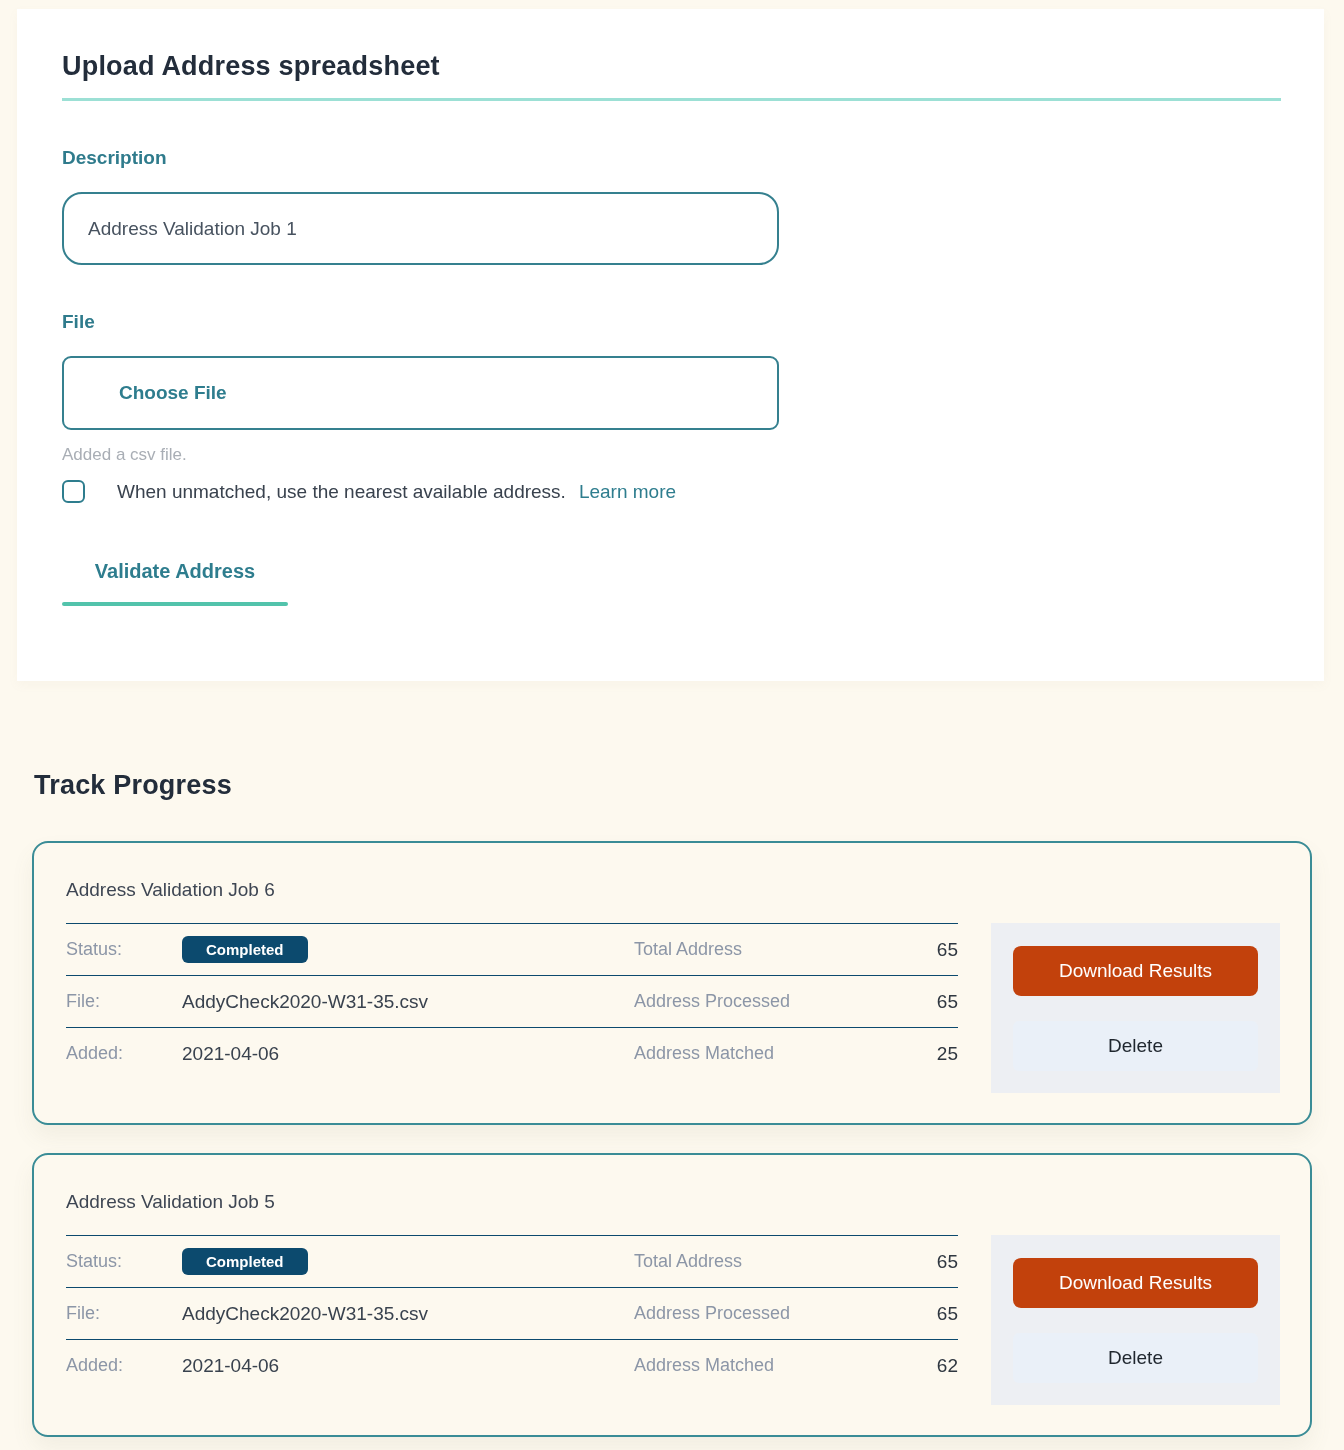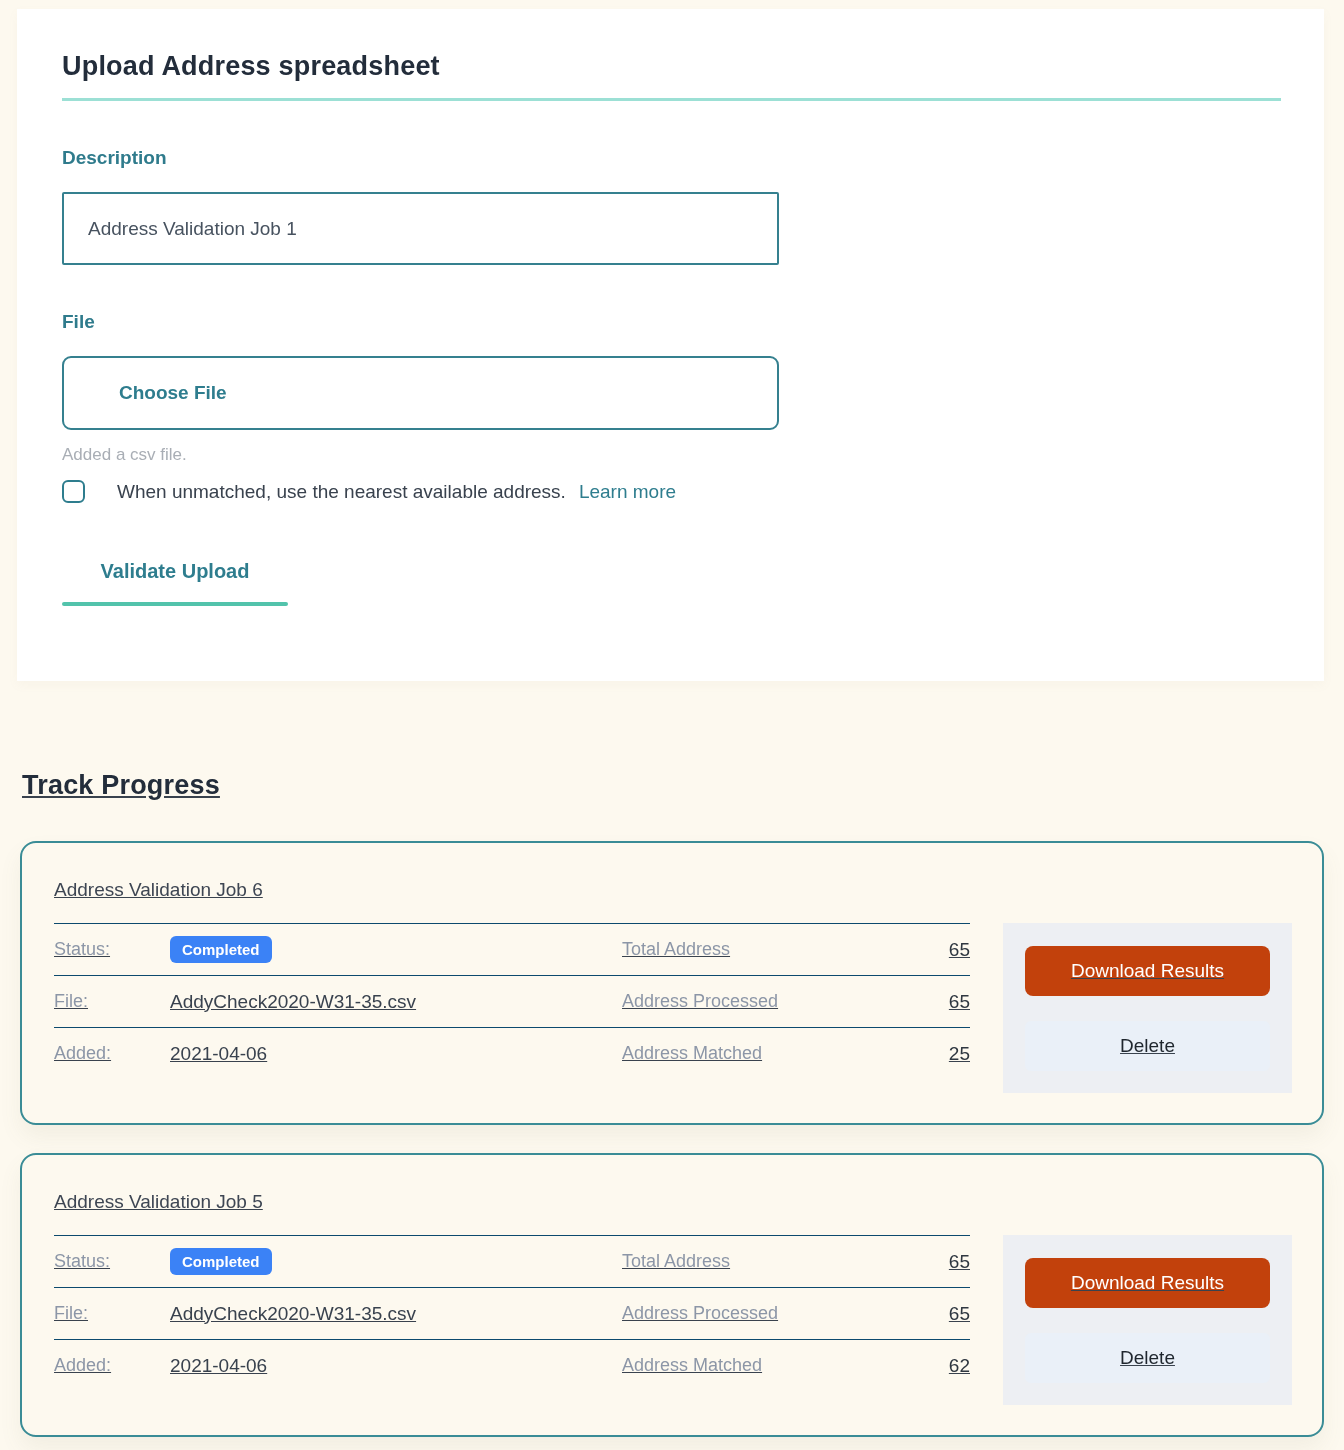--- a/index.html
+++ b/index.html
@@ -35,21 +35,21 @@
     font-size:19px;
     font-weight:700;
     color:#2f7b8c;
   }
   .text-input {
     display:block;
     margin-top:23px;
     width:717px;
     height:73px;
     border:2px solid #35808f;
-    border-radius:2px;
+    border-radius:20px;
     padding:0 24px;
     font-family:"Liberation Sans", sans-serif;
     font-size:19px;
     color:#47525f;
     background:#fff;
     outline:none;
   }
   .choose-file-box {
     margin-top:23px;
     width:717px;
@@ -114,21 +114,21 @@
     font-family:"Liberation Sans", sans-serif;
   }
   .validate-underline {
     margin-top:19px;
     height:4px;
     background:#52c3ab;
     border-radius:2px;
   }
 
   
-  .track-section { margin:0 20px;text-decoration:underline; }
+  .track-section { margin:0 32px; }
   .track-title {
     margin-top:89px;
     margin-left:2px;
     font-size:27px;
     font-weight:700;
     color:#232d3b;
     letter-spacing:0.2px;
   }
   .job-card {
     margin-top:40px;
@@ -155,25 +155,25 @@
     display:flex;
     align-items:center;
     border-top:1px solid #0c4a6e;
   }
   .job-row .k  { width:116px; font-size:18px; color:#8c96a7; }
   .job-row .v  { width:452px; font-size:19px; color:#39424e; }
   .job-row .sk { width:285px; font-size:18px; color:#8c96a7; }
   .job-row .sv { flex:1; text-align:right; font-size:19px; color:#2f3740; }
   .status-badge {
     display:inline-block;
-    background:#3b82f6;
+    background:#0c4a6e;
     color:#ffffff;
     font-size:15px;
     font-weight:700;
-    padding:6px 12px;
+    padding:6px 24px;
     border-radius:6px;
     line-height:1;
   }
   .job-actions {
     width:289px;
     height:170px;
     background:#edeff3;
     margin-left:33px;
     padding:23px 22px 0 22px;
     flex:none;
@@ -215,21 +215,21 @@
   </div>
   <div class="hint-text">Added a csv file.</div>
 
   <div class="checkbox-row">
     <div class="checkbox" role="checkbox" aria-checked="false"></div>
     <span class="checkbox-text">When unmatched, use the nearest available address.</span>
     <a class="learn-more">Learn more</a>
   </div>
 
   <button class="validate-btn">
-    <span class="validate-label">Validate Upload</span>
+    <span class="validate-label">Validate Address</span>
     <div class="validate-underline"></div>
   </button>
 </section>
 
 <section class="track-section">
   <h2 class="track-title">Track Progress</h2>
 
   <div class="job-card">
     <div class="job-title">Address Validation Job 6</div>
     <div class="job-body">

